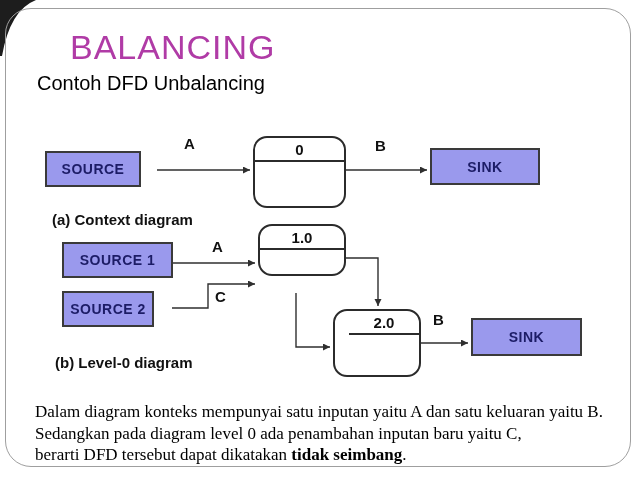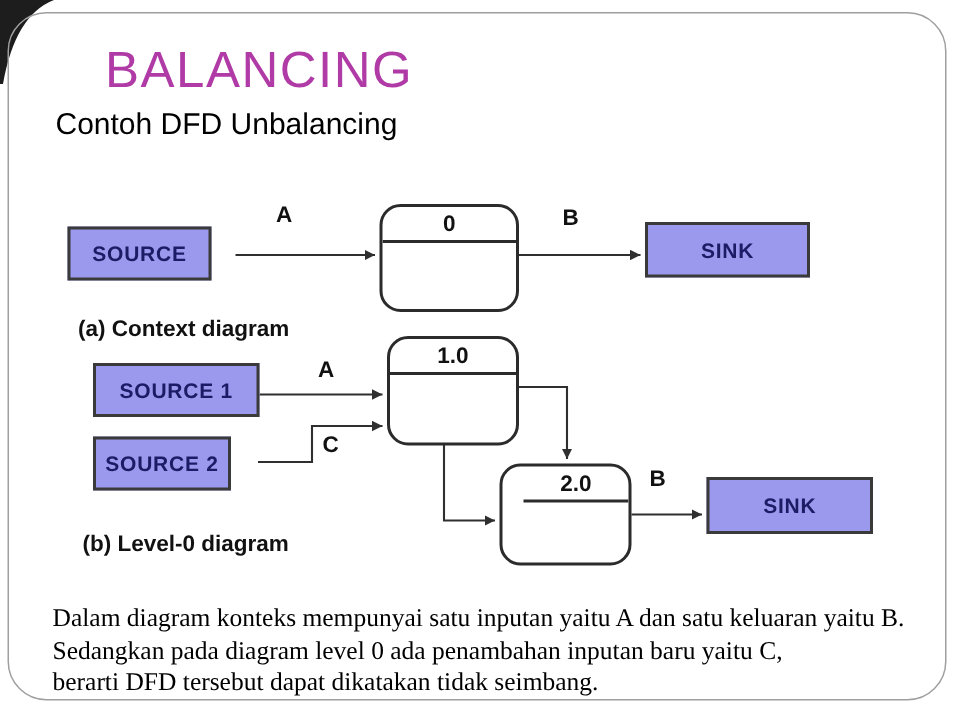--- a/index.html
+++ b/index.html
@@ -100,21 +100,21 @@
   }
   .note {
     position: absolute;
     left: 35px; top: 401px;
     width: 580px;
     font-family: "Liberation Serif", serif;
     font-size: 17px;
     line-height: 21.5px;
     color: #000000;
   }
-  .note b { font-weight: normal; }
+  .note b { font-weight: bold; }
 </style>
 </head>
 <body>
 
 <div class="stage">
 
   <svg class="corner-shade" width="60" height="60">
     <path d="M0,0 L36,0 Q10,10 2,56 L0,56 Z" fill="#1d1d1d"></path>
   </svg>
 
@@ -163,21 +163,21 @@
   </div>
 
   <div class="entity" style="left:62px; top:291px; width:92px; height:36px;">
     <span>SOURCE 2</span>
   </div>
 
   <div class="flow-label" style="left:212px; top:238px;">A</div>
 
   <div class="flow-label" style="left:215px; top:288px;">C</div>
 
-  <div class="process" style="left:258px; top:224px; width:88px; height:73px;">
+  <div class="process" style="left:258px; top:224px; width:88px; height:52px;">
     <div class="process-head">1.0</div>
   </div>
 
   <div class="process" style="left:333px; top:309px; width:88px; height:68px;padding-left:14px;">
     <div class="process-head">2.0</div>
   </div>
 
   <div class="flow-label" style="left:433px; top:311px;">B</div>
 
   <div class="entity" style="left:471px; top:318px; width:111px; height:38px;">

